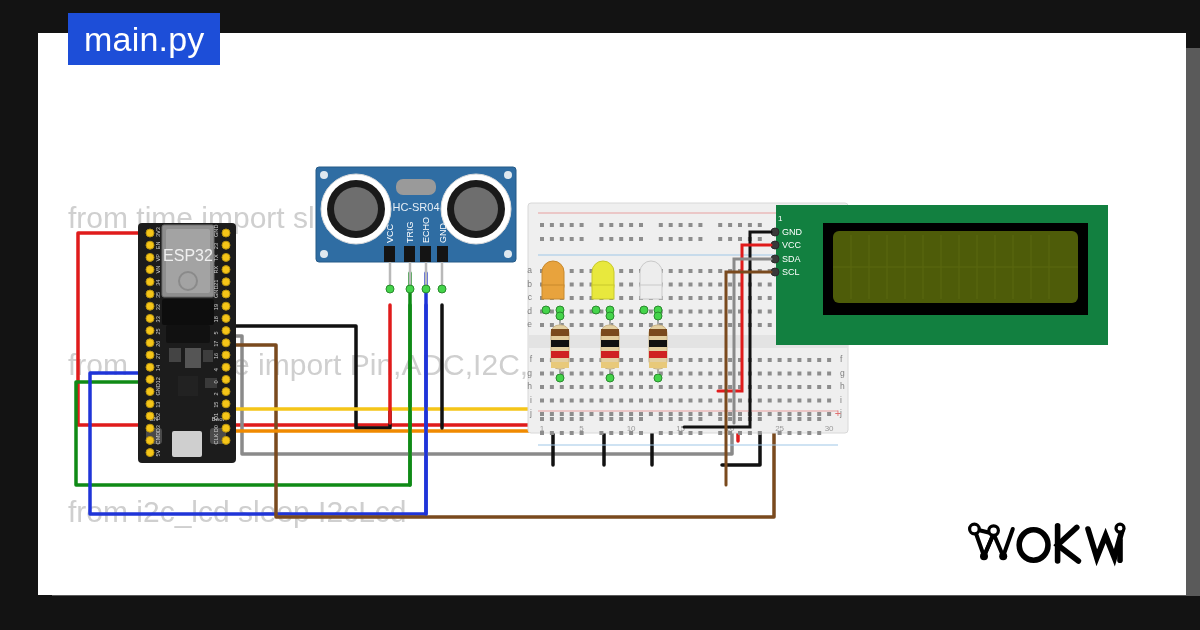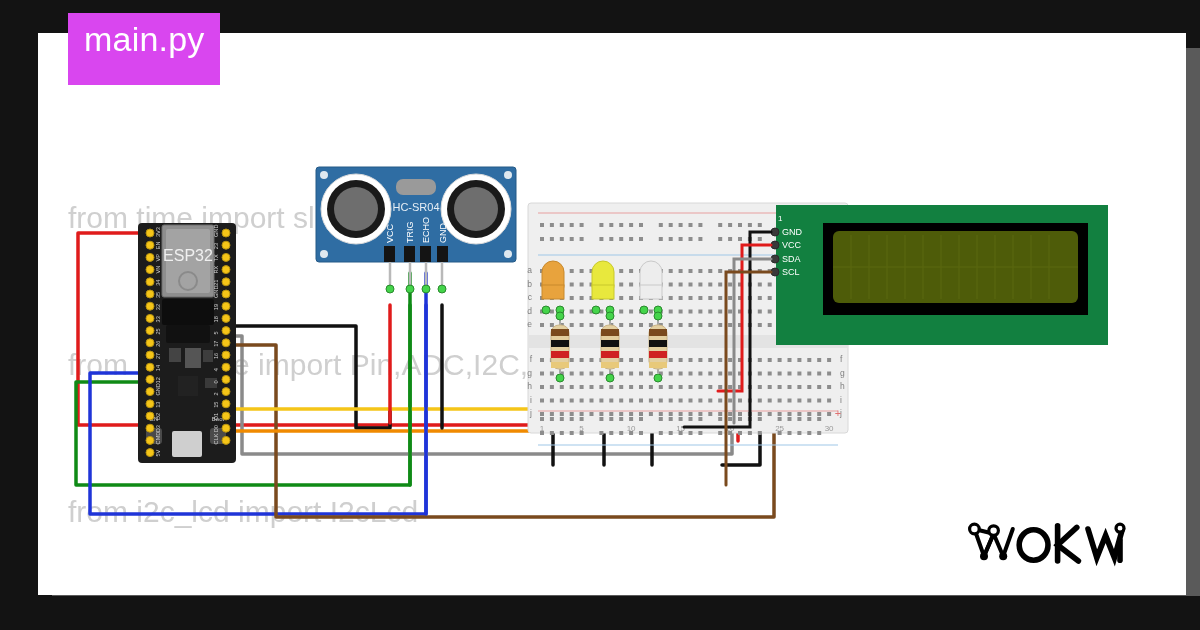--- a/index.html
+++ b/index.html
@@ -16,22 +16,22 @@
   .shadow{
     position:absolute;left:52px;top:48px;width:1148px;height:548px;
     background:#5a5a5a;
   }
   .panel{
     position:absolute;left:38px;top:33px;width:1148px;height:562px;
     background:#ffffff;overflow:hidden;
   }
   .tab{
     position:absolute;left:68px;top:13px;
-    background:#d946ef;color:#fff;
-    padding:5px 16px 25px 16px;
+    background:#1d4ed8;color:#fff;
+    padding:5px 16px 5px 16px;
     font-size:34px;line-height:42px;
     letter-spacing:.2px;
     z-index:40;
   }
 
   
   .code{
     position:absolute;left:30px;top:62px;right:0;bottom:0;
     color:#cfcfcf;
     font-size:30px;
@@ -56,21 +56,21 @@
 
 <div id="root">
 
   <div class="shadow"></div>
 
   <div class="panel">
 
     <div class="code">
       <div>from time import sleep</div>
       <div>from machine import Pin,ADC,I2C,PWM</div>
-      <div>from i2c_lcd import I2cLcd</div>
+      <div>from i2c_lcd sleep I2cLcd</div>
       
       
       
       
       
       
       
       
     </div>
 

